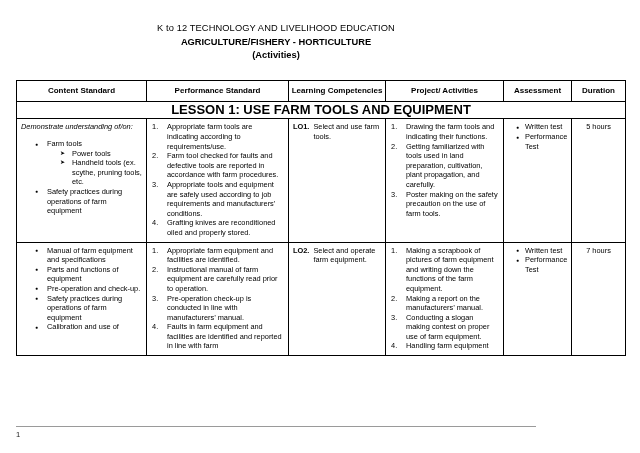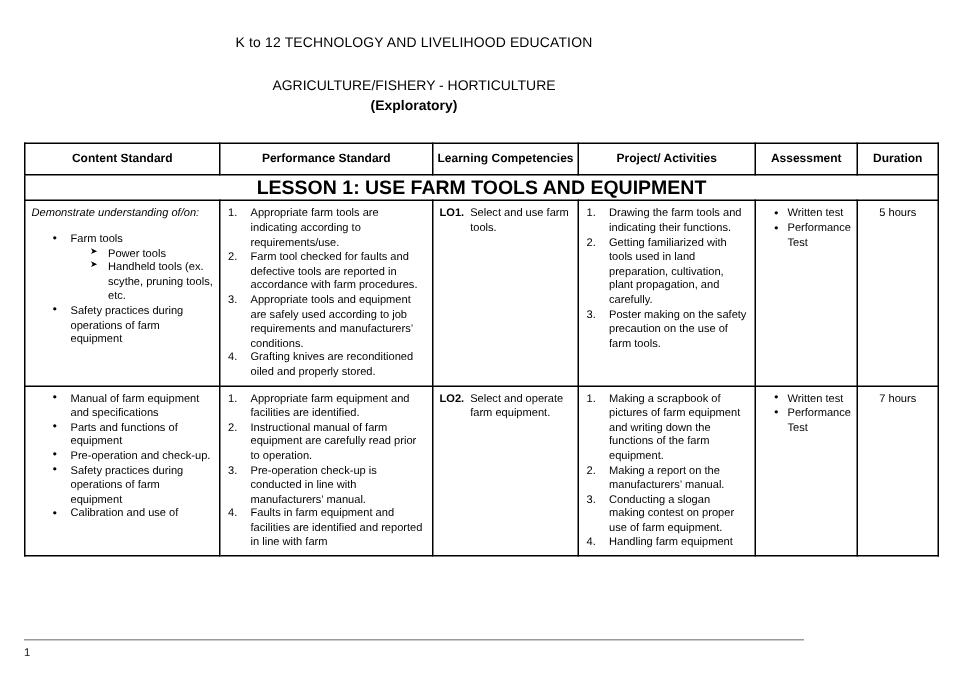--- a/index.html
+++ b/index.html
@@ -28,22 +28,22 @@
     text-align: center;
     padding-top: 22px;
   }
   .title-main {
     font-size: 9.3px;
     letter-spacing: 0.1px;
     line-height: 13px;
   }
   .title-sub {
     font-size: 9.3px;
-    font-weight: normal;
-    margin-top: 16px;
+    font-weight: bold;
+    margin-top: 1px;
     line-height: 13px;
   }
   .title-sub2 {
     font-size: 9.3px;
     font-weight: bold;
     line-height: 13px;
   }
 
   
   table.cg {
@@ -194,21 +194,21 @@
   }
 </style>
 </head>
 <body>
 
 <div class="page">
 
   <div class="doc-header">
     <div class="title-main">K to 12 TECHNOLOGY AND LIVELIHOOD EDUCATION</div>
     <div class="title-sub">AGRICULTURE/FISHERY - HORTICULTURE</div>
-    <div class="title-sub2">(Exploratory)</div>
+    <div class="title-sub2">(Activities)</div>
   </div>
 
   <table class="cg">
     <colgroup>
       <col class="col1">
         <col class="col2">
         <col class="col3">
       <col class="col4">
         <col class="col5">
         <col class="col6">

